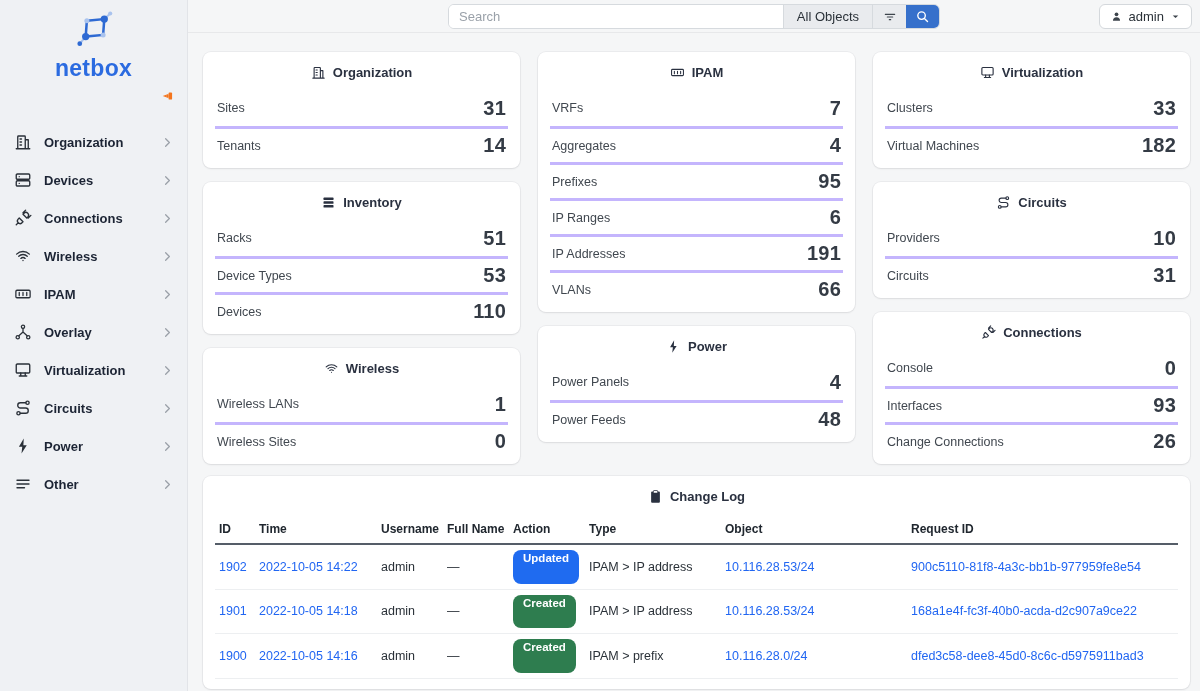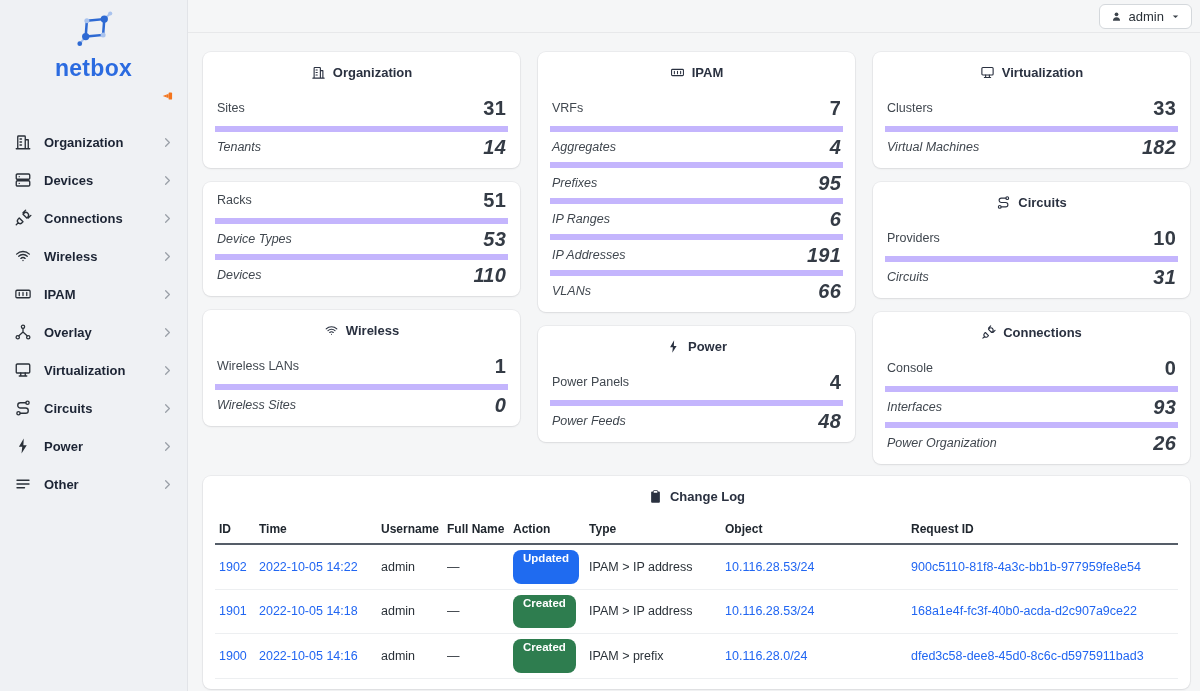--- a/index.html
+++ b/index.html
@@ -57,21 +57,21 @@
   .col{flex:1; min-width:0; display:flex; flex-direction:column; gap:14px; align-items:stretch;}
   .card{
     background:#fff; border-radius:8px;
     box-shadow:0 1px 2px rgba(25,30,40,.08), 0 0 0 1px rgba(25,30,40,.045);
   }
   .card-header{display:flex; align-items:center; justify-content:center; gap:7px; padding:13px 10px 10px; font-size:13px; font-weight:bold; color:#2a3140;}
   .card-icon{width:15px; height:15px; display:flex; color:#2a3140; flex:none;}
   .card-icon svg{width:100%; height:100%;}
   .card-body{padding:0 12px 6px;}
   .stat-row{display:flex; align-items:center; justify-content:space-between; min-height:36px; padding:2px 2px;gap:47px;}
-  .stat-row + .stat-row{border-top:6px solid #c4b5fd;font-style:italic;}
+  .stat-row + .stat-row{border-top:3px solid #c4b5fd;}
   .stat-label{font-size:12.5px; color:#40474f;}
   .stat-value{font-size:20px; font-weight:600; color:#343b45; letter-spacing:.2px;}
   
   .changelog-card{margin-top:12px;}
   .cl-body{padding:0 12px 10px;}
   .cl-table{width:100%; border-collapse:collapse;}
   .cl-table th{text-align:left; font-size:12px; font-weight:bold; color:#20272f; padding:8px 4px 7px; border-bottom:2px solid #555d68; white-space:nowrap;}
   .cl-table th:nth-child(1){width:40px}
   .cl-table th:nth-child(2){width:122px}
   .cl-table th:nth-child(3){width:66px}
@@ -257,20 +257,39 @@
           <svg viewBox="0 0 24 24" fill="none" stroke="currentColor" stroke-linecap="round" stroke-linejoin="round" stroke-width="2">
             <path d="M9 6l6 6-6 6"></path>
           </svg>
         </span>
   </div>
 </nav>
 </aside>
 
 <div class="main">
   <header class="topbar">
+    <div class="search-group">
+      <input class="search-input" type="text" placeholder="Search" style="">
+      <div class="obj-select">
+        <span>All Objects</span>
+      </div>
+      <div class="filter-btn">
+          <svg viewBox="0 0 24 24" fill="none" stroke="currentColor" stroke-linecap="round" stroke-linejoin="round" stroke-width="1.8">
+            <path d="M5 8h14M8 12h8M11 16h2"></path>
+          </svg>
+        </div>
+      <button class="search-btn">
+          <span class="sicon" style="display:flex;">
+            <svg viewBox="0 0 24 24" fill="none" stroke="currentColor" stroke-linecap="round" stroke-linejoin="round" stroke-width="2.2">
+              <circle cx="10.5" cy="10.5" r="6"></circle>
+              <path d="M15.5 15.5 20 20"></path>
+            </svg>
+          </span>
+        </button>
+    </div>
     <div class="admin-btn">
       <span class="uicon">
           <svg viewBox="0 0 24 24" fill="currentColor">
             <circle cx="12" cy="8" r="3.4"></circle>
             <path d="M5.5 20a6.5 6.5 0 0 1 13 0z"></path>
           </svg>
         </span>
       <span>admin</span>
       <span class="caret">
           <svg viewBox="0 0 24 24" fill="currentColor">
@@ -299,20 +318,30 @@
   </div>
 
   <div class="stat-row">
     <span class="stat-label">Tenants</span>
     <span class="stat-value">14</span>
   </div>
 </div>
   </section>
 
   <section class="card">
+    <div class="card-header">
+      <span class="card-icon">
+                <svg viewBox="0 0 24 24" fill="currentColor">
+                  <rect x="4" y="4" width="16" height="4" rx="1"></rect>
+                  <rect x="4" y="10" width="16" height="4" rx="1"></rect>
+                  <rect x="4" y="16" width="16" height="4" rx="1"></rect>
+                </svg>
+              </span>
+      <span class="card-title">Inventory</span>
+    </div>
     <div class="card-body">
   <div class="stat-row">
     <span class="stat-label">Racks</span>
     <span class="stat-value">51</span>
   </div>
 
   <div class="stat-row">
     <span class="stat-label">Device Types</span>
     <span class="stat-value">53</span>
   </div>
@@ -475,21 +504,21 @@
     <span class="stat-label">Console</span>
     <span class="stat-value">0</span>
   </div>
 
   <div class="stat-row">
     <span class="stat-label">Interfaces</span>
     <span class="stat-value">93</span>
   </div>
 
   <div class="stat-row">
-    <span class="stat-label">Power Organization</span>
+    <span class="stat-label">Change Connections</span>
     <span class="stat-value">26</span>
   </div>
 </div>
   </section>
 </div>
       </div>
 
     <section class="card changelog-card">
       <div class="card-header">
         <span class="card-icon" id="cl-icon">

